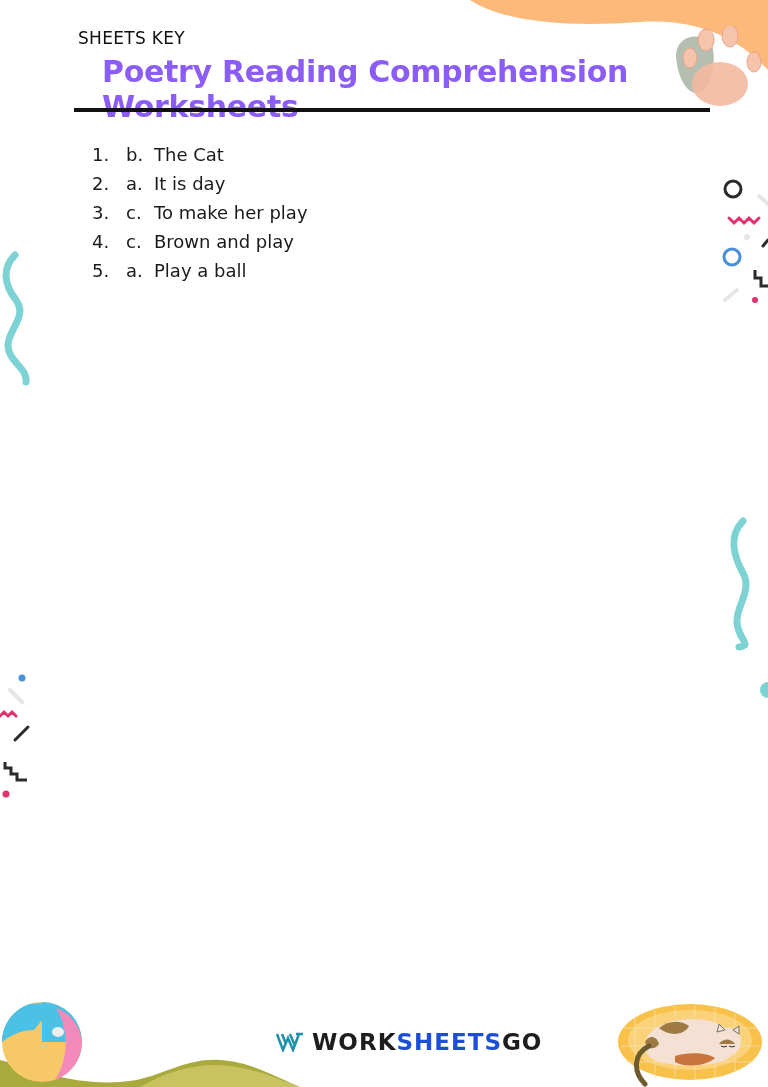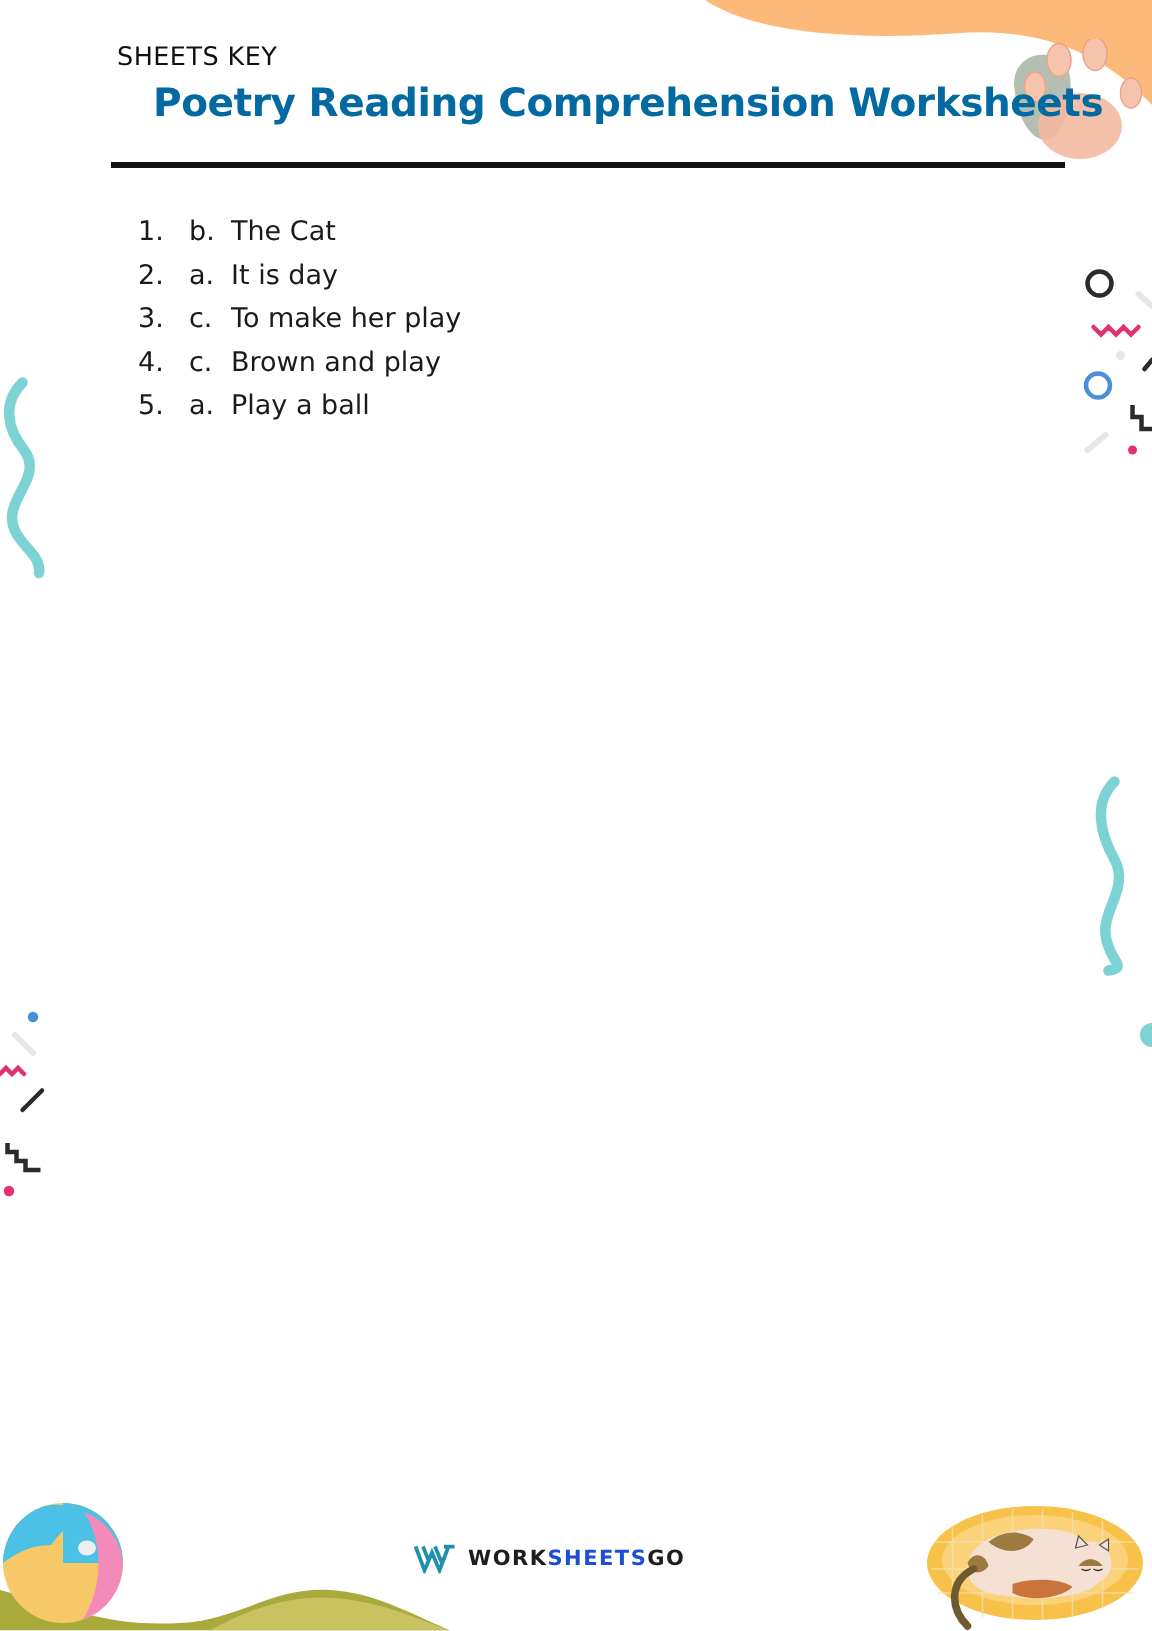--- a/index.html
+++ b/index.html
@@ -7,38 +7,38 @@
       width: 768px; height: 1087px; position: relative; overflow: hidden;
       background: #ffffff;
       font-family: "DejaVu Sans", sans-serif;
     }
     .abs { position: absolute; }
     .answer-key-label {
       left: 78px; top: 28px; font-size: 17px; letter-spacing: 0.3px;
       color: #111; font-family: "DejaVu Sans", sans-serif;
     }
     .title {
-      left: 102px; top: 54px; font-size: 26px; font-weight: bold;
-      color: #0369a1; letter-spacing: -0.3px;
+      left: 102px; top: 54px; font-size: 30px; font-weight: bold;
+      color: #8b5cf6; letter-spacing: -0.3px;
       font-family: "DejaVu Sans", sans-serif;
     }
     .rule {
       left: 74px; top: 108px; width: 636px; height: 4px; background: #111;
     }
     .answers {
       left: 92px; top: 140px; margin: 0; padding: 0; list-style: none;
       font-size: 18px; color: #1a1a1a;
       font-family: "DejaVu Sans", sans-serif;
     }
     .answers li { height: 29px; display: flex; align-items: center; }
     .answers .num { width: 34px; }
     .answers .opt { width: 28px; }
     .footer-logo {
       left: 276px; top: 1029px; display: flex; align-items: center;
-      font-size: 14px; font-weight: bold; letter-spacing: 1px;
+      font-size: 23px; font-weight: bold; letter-spacing: 1px;
       font-family: "DejaVu Sans", sans-serif;
     }
     .footer-logo .dark { color: #1d1d1d; }
     .footer-logo .blue { color: #1d4ed8; }
   </style>
 </head>
 <body>
 
 <svg class="abs" style="left:440px;top:0" width="328" height="110" viewBox="0 0 328 110">
   <path d="M30,0 C60,20 120,28 200,22 C260,18 300,40 328,70 L328,0 Z" fill="#fdb97a"></path>

